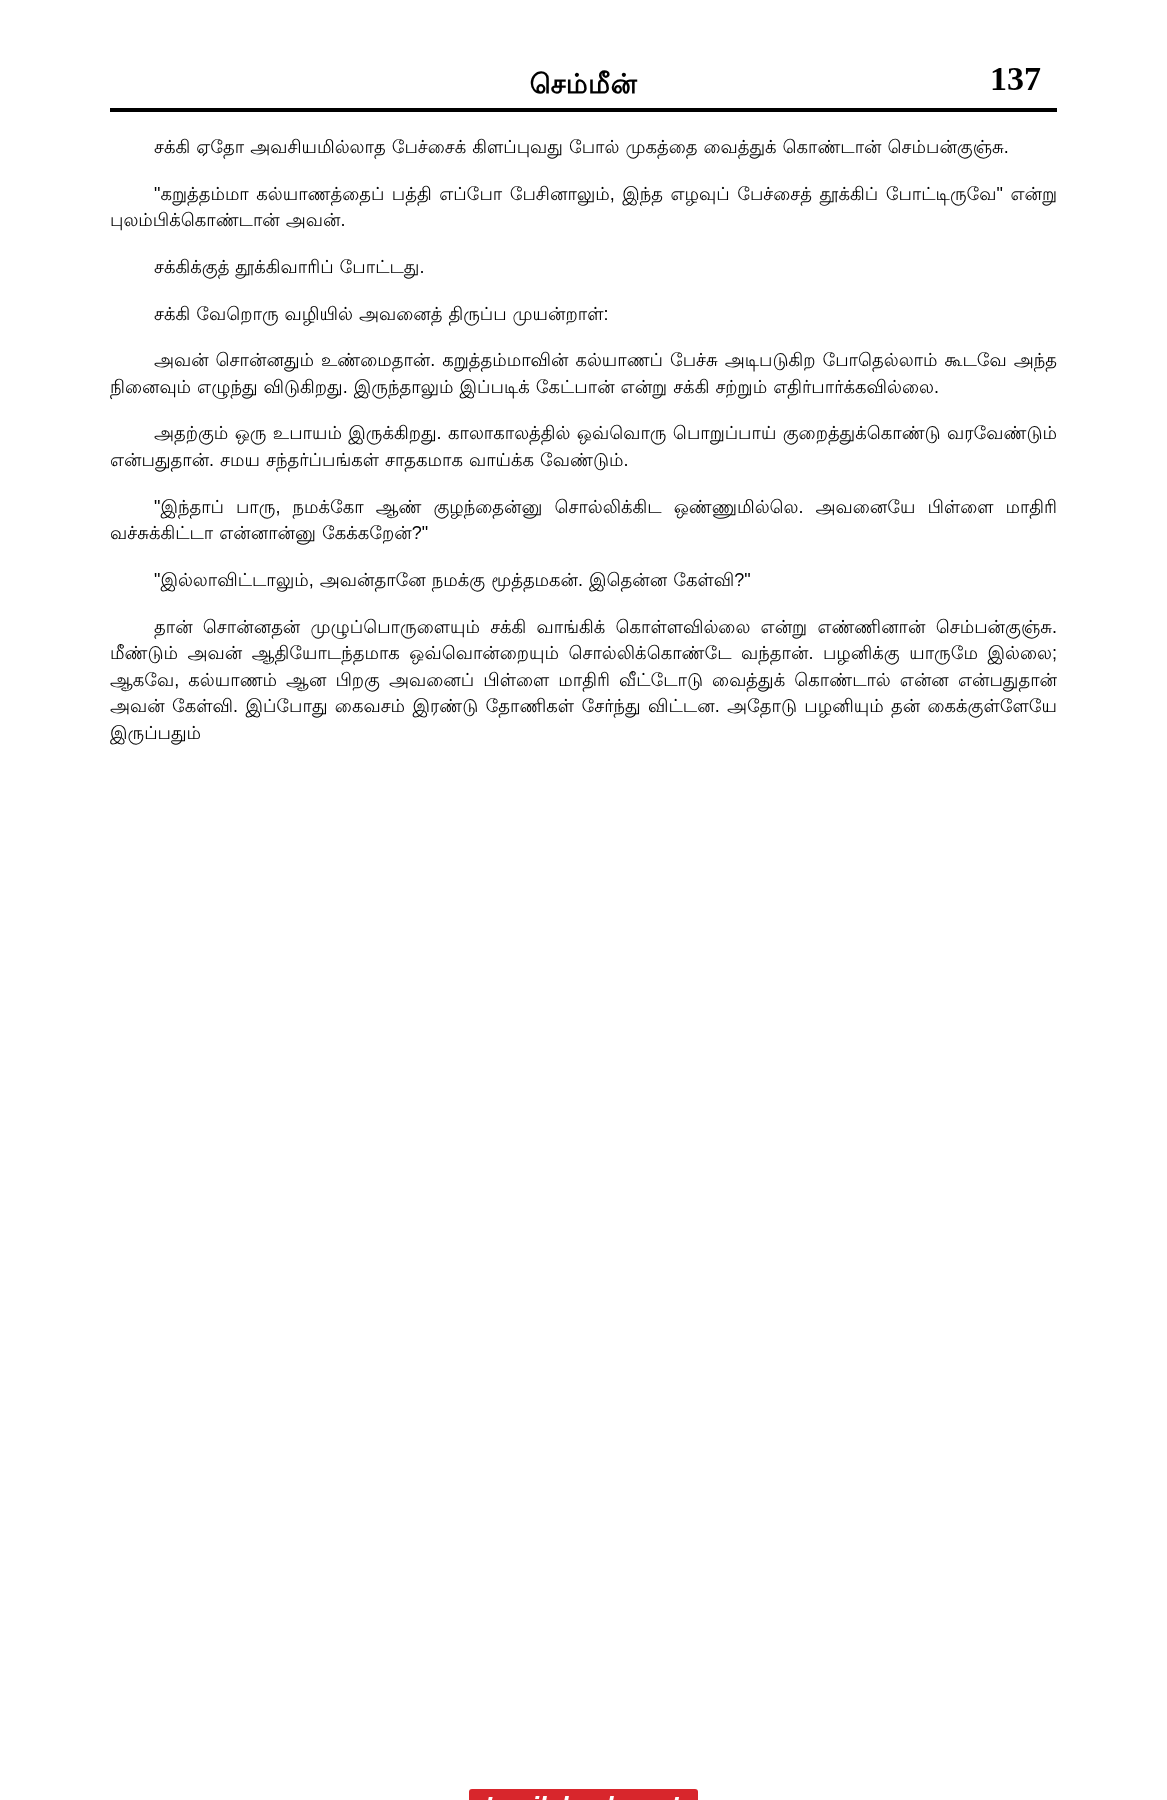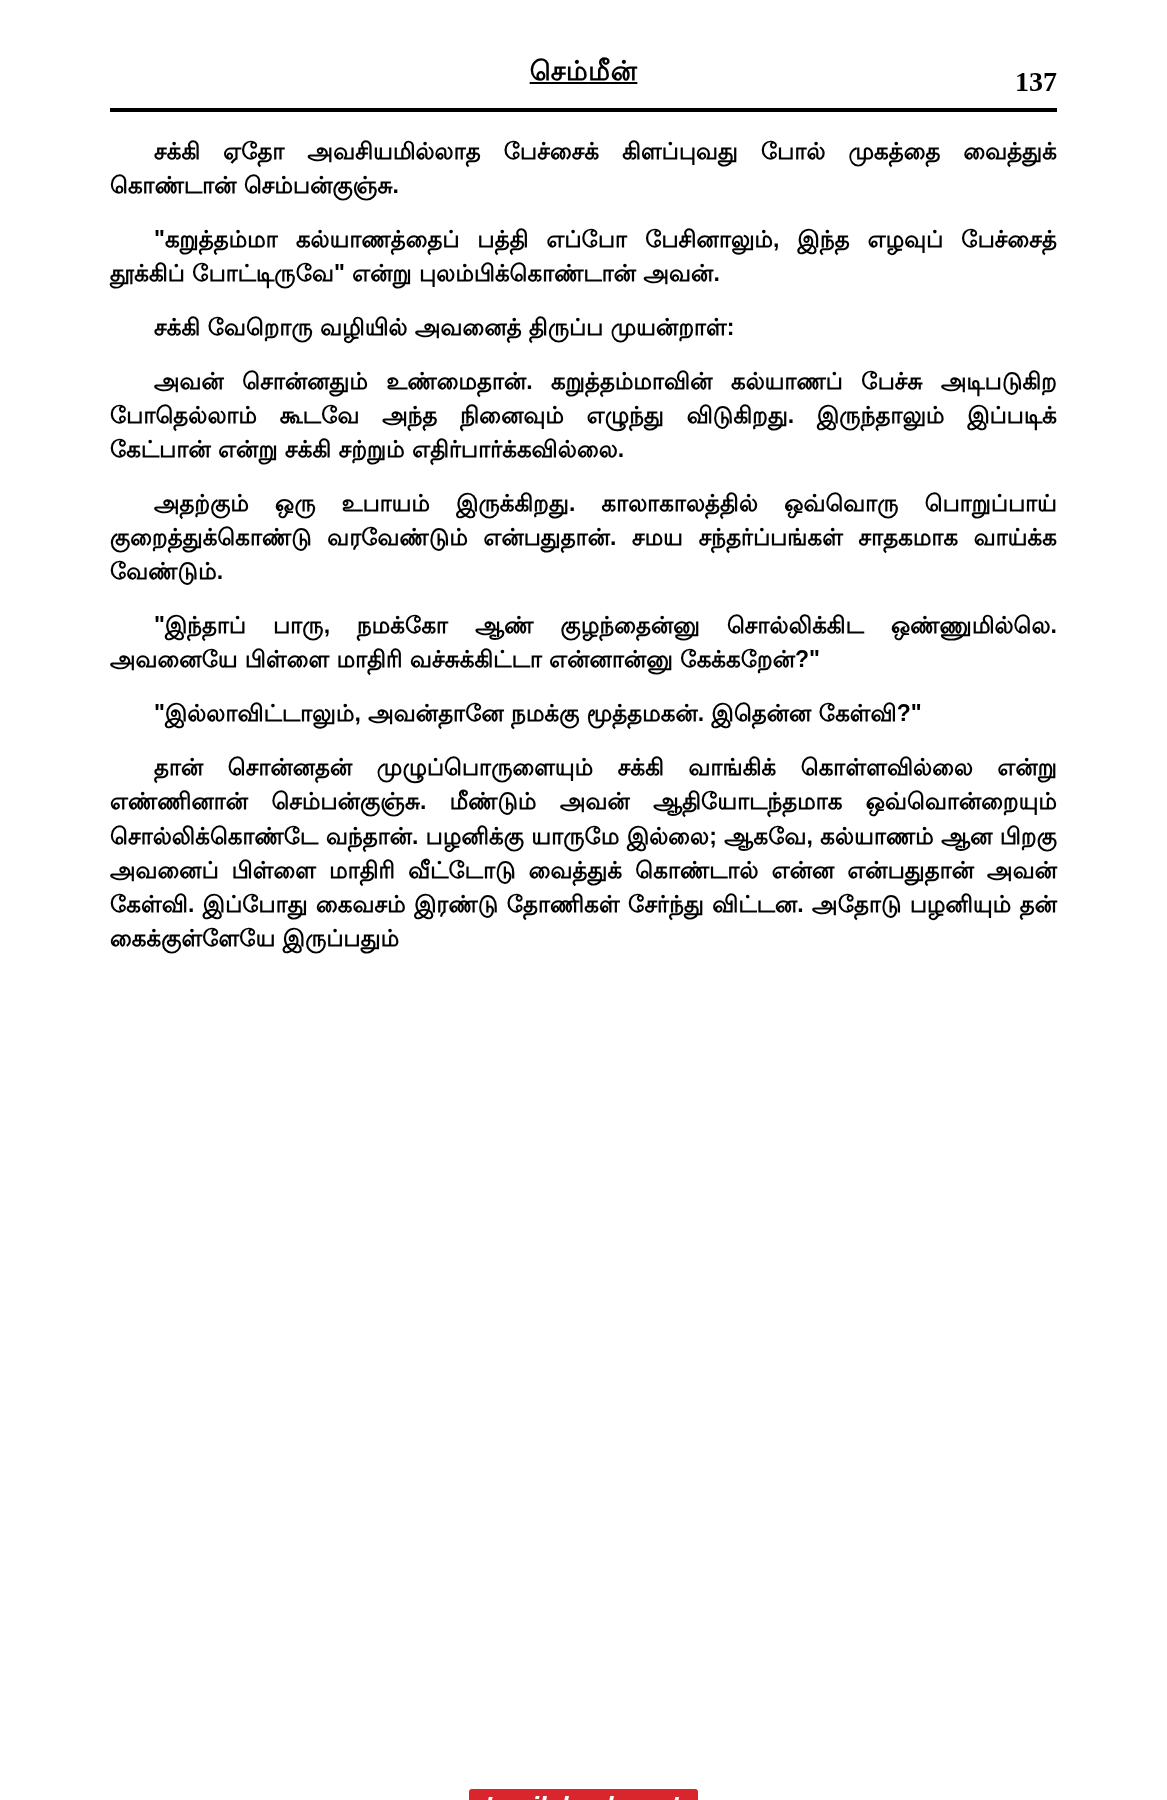--- a/index.html
+++ b/index.html
@@ -20,50 +20,49 @@
     width: 1167px;
     height: 1800px;
     box-sizing: border-box;
     padding: 0 110px;
   }
   .header {
     position: relative;
     height: 58px;
     margin-top: 44px;
     display: flex;
-    align-items: center;
+    align-items: flex-end;
     justify-content: center;
-    text-decoration: underline;
   }
   .header-title {
     font-size: 27px;
     font-weight: bold;
     letter-spacing: 0.5px;
     line-height: 1;
     padding-bottom: 4px;
   }
   .header-page-number {
     position: absolute;
-    right: 0;
+    right: 16px;
     bottom: 4px;
-    font-size: 28px;
+    font-size: 34px;
     font-weight: bold;
     font-family: "Liberation Serif", serif;
   }
   .header-rule {
     border: none;
     border-top: 4px solid #000;
     margin: 6px 0 0 0;
   }
   .body-text {
     margin-top: 22px;
   }
   p.para {
-    font-size: 23px;
-    font-weight: bold;
+    font-size: 18px;
+    font-weight: normal;
     line-height: 1.48;
     margin: 0 0 20px 0;
     text-align: justify;
     text-indent: 44px;
     word-spacing: 1px;
     -webkit-hyphens: none;
     hyphens: none;
   }
   p.para:last-child {
     margin-bottom: 16px;
@@ -95,20 +94,21 @@
 
   <div class="header">
     <span class="header-title">செம்மீன்</span>
     <span class="header-page-number">137</span>
   </div>
   <hr class="header-rule">
 
   <div class="body-text">
     <p class="para">சக்கி ஏதோ அவசியமில்லாத பேச்சைக் கிளப்புவது போல் முகத்தை வைத்துக் கொண்டான் செம்பன்குஞ்சு.</p>
     <p class="para">"கறுத்தம்மா கல்யாணத்தைப் பத்தி எப்போ பேசினாலும், இந்த எழவுப் பேச்சைத் தூக்கிப் போட்டிருவே" என்று புலம்பிக்கொண்டான் அவன்.</p>
+    <p class="para">சக்கிக்குத் தூக்கிவாரிப் போட்டது.</p>
     <p class="para">சக்கி வேறொரு வழியில் அவனைத் திருப்ப முயன்றாள்:</p>
     <p class="para">அவன் சொன்னதும் உண்மைதான். கறுத்தம்மாவின் கல்யாணப் பேச்சு அடிபடுகிற போதெல்லாம் கூடவே அந்த நினைவும் எழுந்து விடுகிறது. இருந்தாலும் இப்படிக் கேட்பான் என்று சக்கி சற்றும் எதிர்பார்க்கவில்லை.</p>
     <p class="para">அதற்கும் ஒரு உபாயம் இருக்கிறது. காலாகாலத்தில் ஒவ்வொரு பொறுப்பாய் குறைத்துக்கொண்டு வரவேண்டும் என்பதுதான். சமய சந்தர்ப்பங்கள் சாதகமாக வாய்க்க வேண்டும்.</p>
     <p class="para">"இந்தாப் பாரு, நமக்கோ ஆண் குழந்தைன்னு சொல்லிக்கிட ஒண்ணுமில்லெ. அவனையே பிள்ளை மாதிரி வச்சுக்கிட்டா என்னான்னு கேக்கறேன்?"</p>
     <p class="para">"இல்லாவிட்டாலும், அவன்தானே நமக்கு மூத்தமகன். இதென்ன கேள்வி?"</p>
     <p class="para">தான் சொன்னதன் முழுப்பொருளையும் சக்கி வாங்கிக் கொள்ளவில்லை என்று எண்ணினான் செம்பன்குஞ்சு. மீண்டும் அவன் ஆதியோடந்தமாக ஒவ்வொன்றையும் சொல்லிக்கொண்டே வந்தான். பழனிக்கு யாருமே இல்லை; ஆகவே, கல்யாணம் ஆன பிறகு அவனைப் பிள்ளை மாதிரி வீட்டோடு வைத்துக் கொண்டால் என்ன என்பதுதான் அவன் கேள்வி. இப்போது கைவசம் இரண்டு தோணிகள் சேர்ந்து விட்டன. அதோடு பழனியும் தன் கைக்குள்ளேயே இருப்பதும்</p>
   </div>
 
   <div class="footer">
     <span class="watermark">tamilebooks.net</span>

